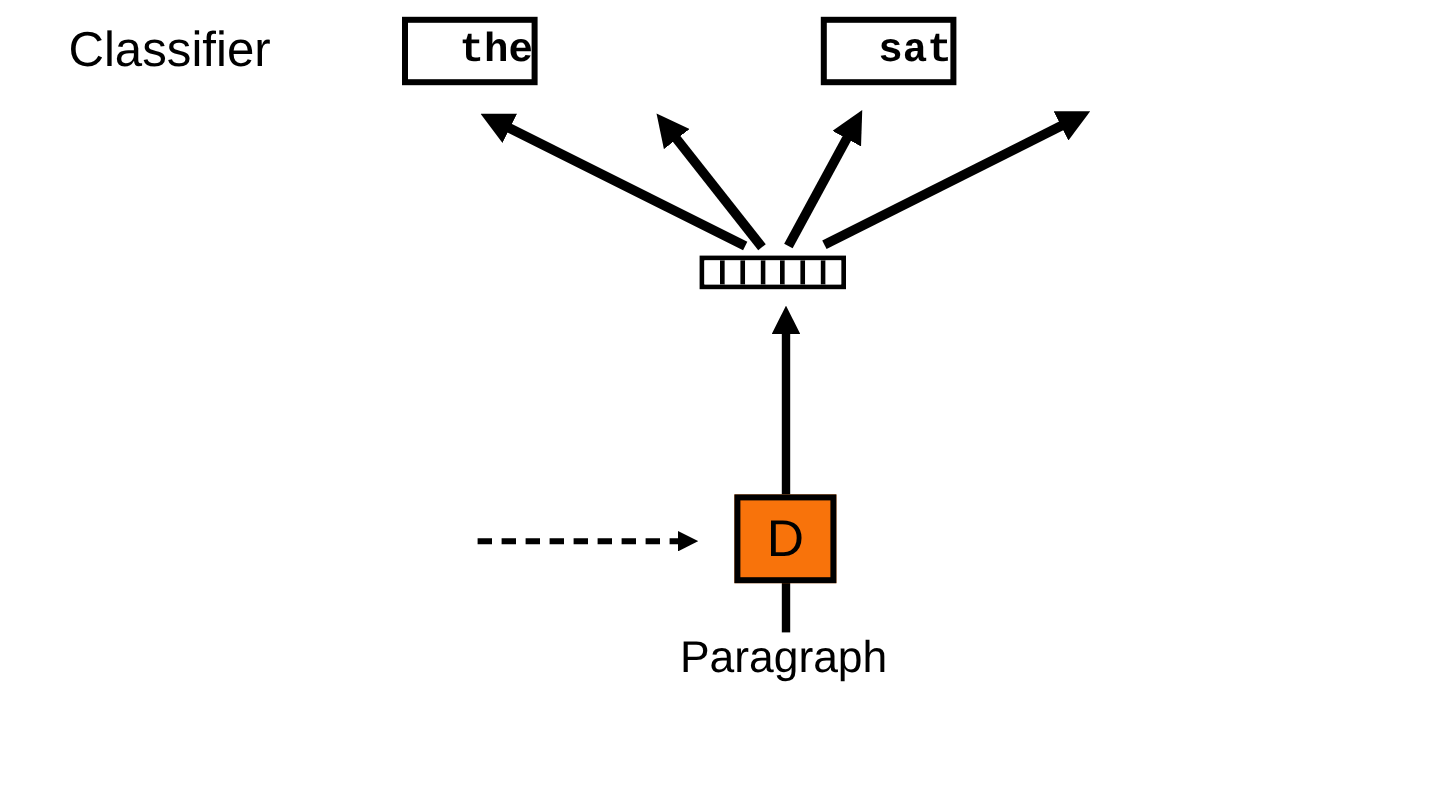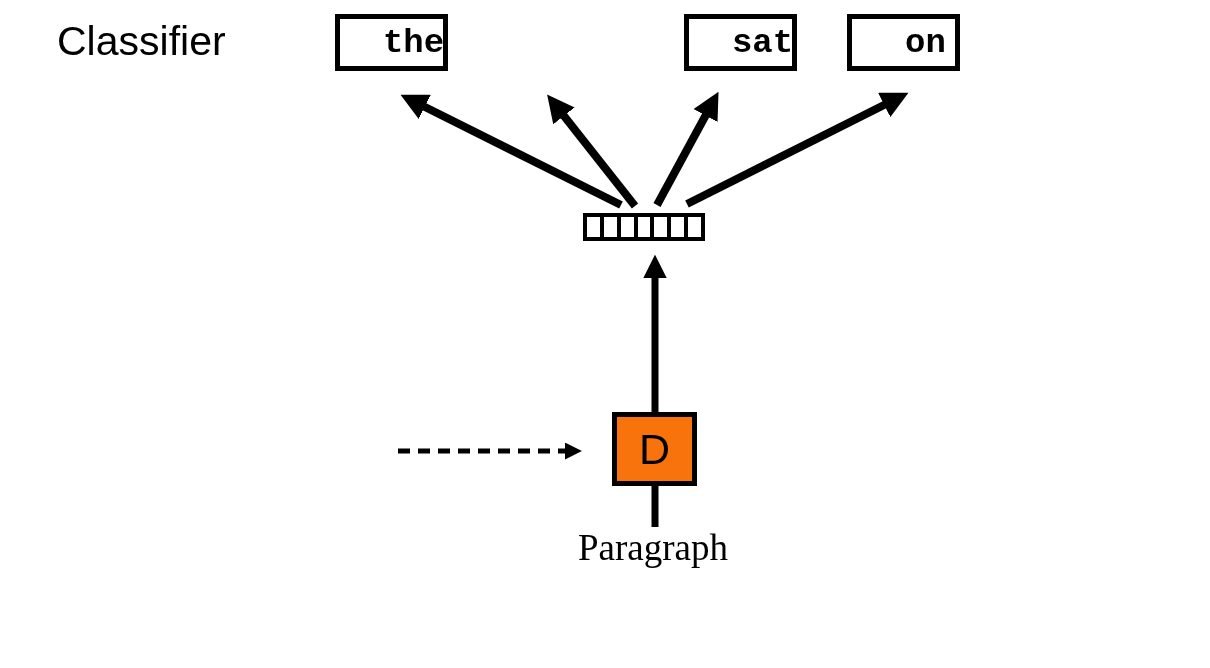--- a/index.html
+++ b/index.html
@@ -40,21 +40,21 @@
   .vcell:last-child{border-right:none;}
   .dbox{
     position:absolute;left:612px;top:412px;width:85px;height:74px;
     box-sizing:border-box;border:5px solid #000;
     display:flex;align-items:center;justify-content:center;
     font-size:43px;color:#000;
   }
   .pid-label{
     position:absolute;left:533px;top:524px;width:240px;
     text-align:center;
-    font-family:Liberation Serif, serif;
+    font-family:Liberation Sans, sans-serif;
     font-size:37px;line-height:1.3;color:#000;
   }
 </style>
 </head>
 <body>
 
 <div class="canvas">
 
   <svg class="svg-layer" viewBox="0 0 1210 668" xmlns="http://www.w3.org/2000/svg">
     <defs>
@@ -72,21 +72,20 @@
 
     <line x1="655" y1="484" x2="655" y2="527" stroke="#000" stroke-width="7"></line>
 
     <line x1="398" y1="451" x2="576" y2="451" stroke="#000" stroke-width="5" stroke-dasharray="12 8" marker-end="url(#ah)"></line>
   </svg>
 
   <div class="big-label classifier-label">Classifier</div>
 
   <div class="word-box word-the">the</div>
   <div class="word-box word-sat">sat</div>
-  <div class="word-box word-on">on</div>
 
   <div class="pvector">
       <div class="vcell"></div>
       <div class="vcell"></div>
       <div class="vcell"></div>
       <div class="vcell"></div>
       <div class="vcell"></div>
       <div class="vcell"></div>
       <div class="vcell"></div>
     </div>

